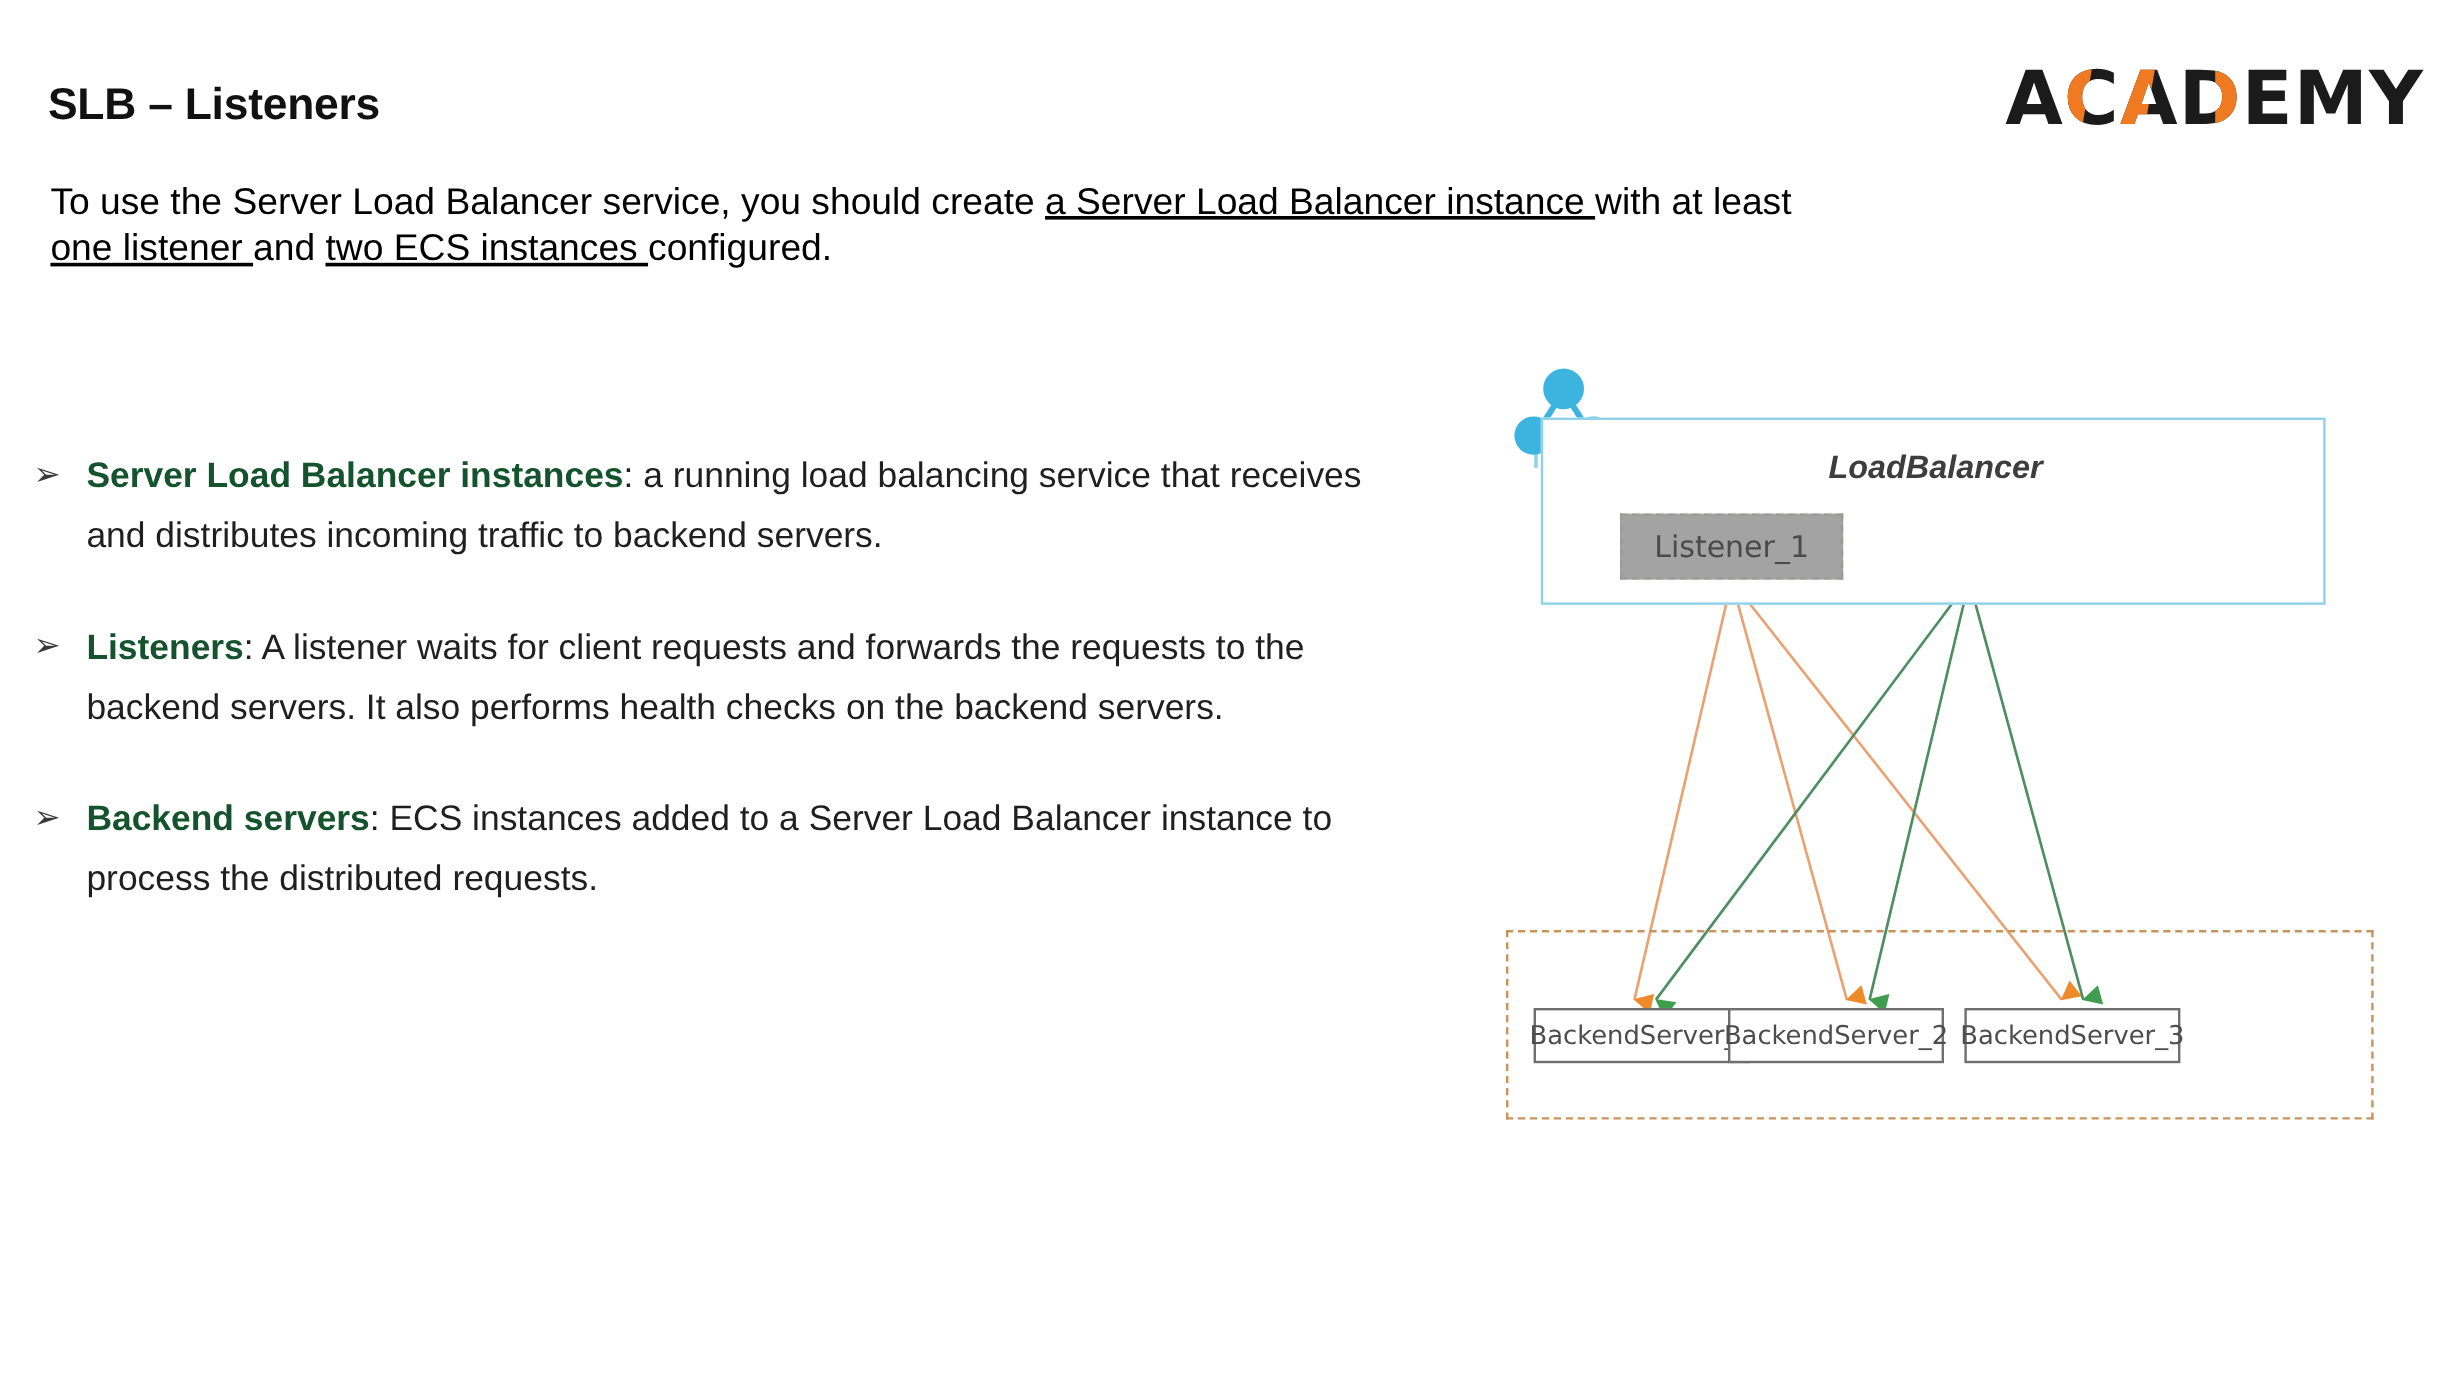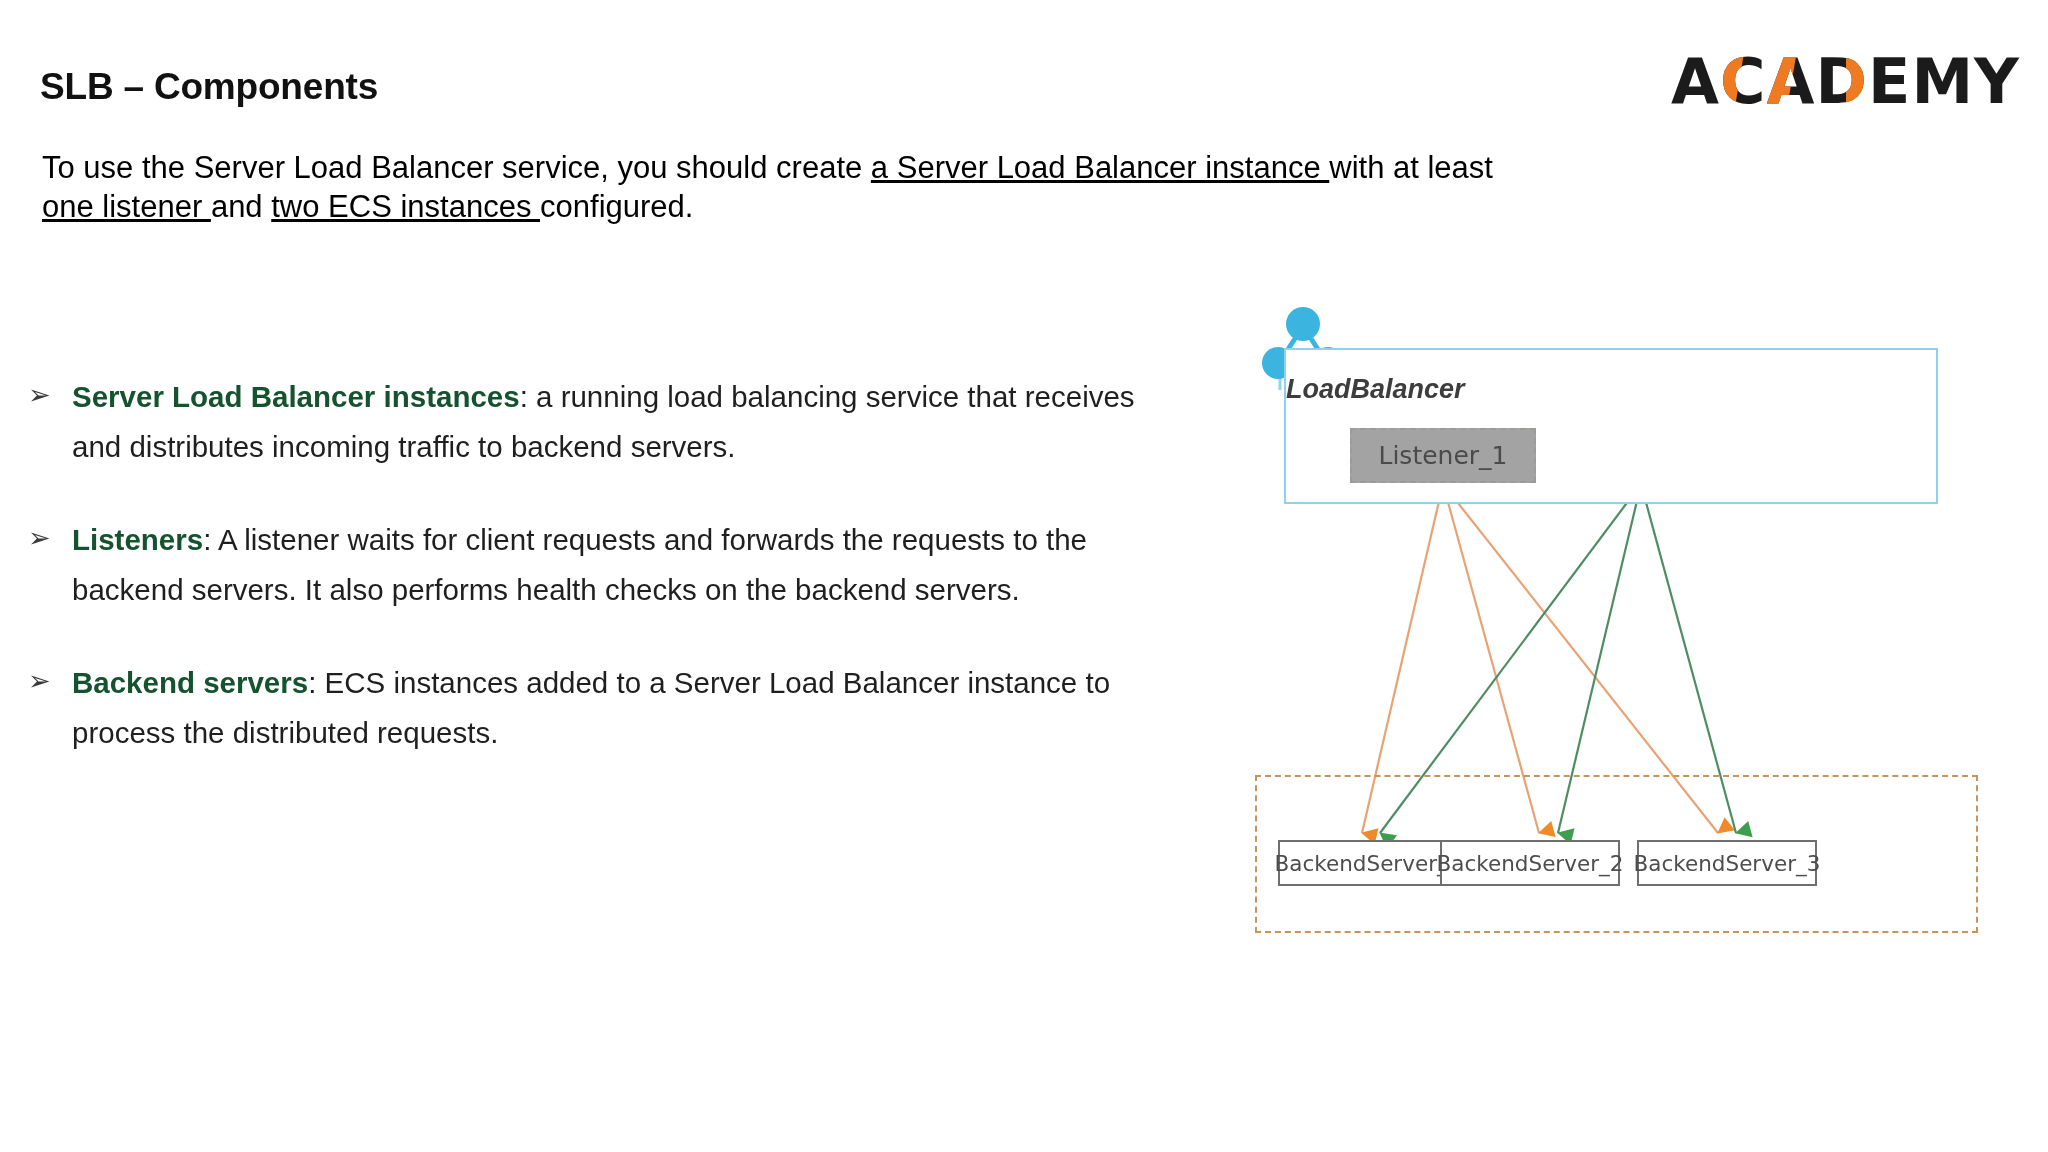--- a/index.html
+++ b/index.html
@@ -125,20 +125,21 @@
     height: 156px;
     border: 2px solid #8ed1e8;
     background: #ffffff;
     box-sizing: border-box;
   }
   #lb-box-label {
     position: absolute;
     left: 0;
     top: 24px;
     width: 654px;
+    text-align: center;
     font-size: 27px;
     font-weight: bold;
     font-style: italic;
     color: #3d3d3d;
   }
   .listener-box {
     position: absolute;
     top: 140px;
     width: 186px;
     height: 55px;
@@ -189,21 +190,21 @@
     position: absolute;
     left: 78px;
     top: 12px;
     width: 90px;
     height: 90px;
   }
 </style>
 </head>
 <body>
 
-<div id="slide-title">SLB – Components</div>
+<div id="slide-title">SLB – Listeners</div>
 
 <div id="academy-logo"><span class="halfletter"><span style="color: rgb(27, 27, 27);">A</span></span><span class="halfletter"><span style="color: rgb(27, 27, 27);">C</span><span class="under" style="color: rgb(240, 122, 34); clip-path: polygon(0% 0%, 52% 0%, 30% 100%, 0% 100%);">C</span></span><span class="halfletter"><span style="color: rgb(27, 27, 27);">A</span><span class="under" style="color: rgb(240, 122, 34); clip-path: polygon(0% 0%, 62% 0%, 40% 100%, 0% 100%);">A</span></span><span class="halfletter"><span style="color: rgb(27, 27, 27);">D</span><span class="under" style="color: rgb(98, 187, 70); clip-path: polygon(62% 66%, 100% 66%, 100% 100%, 62% 100%);">D</span><span class="under" style="color: rgb(240, 122, 34); clip-path: polygon(58% 0%, 100% 0%, 100% 62%, 74% 100%, 58% 100%);">D</span></span><span class="halfletter"><span style="color: rgb(27, 27, 27);">E</span></span><span class="halfletter"><span style="color: rgb(27, 27, 27);">M</span></span><span class="halfletter"><span style="color: rgb(27, 27, 27);">Y</span></span></div>
 
 <div id="intro-paragraph">
   <span>To use the Server Load Balancer service, you should create </span><span class="u">a Server Load Balancer instance </span><span>with at least </span><span class="u">one listener </span><span>and </span><span class="u">two ECS instances </span><span>configured.</span>
 </div>
 
 <div id="bullet-list">
 
   <div class="bullet-row">

